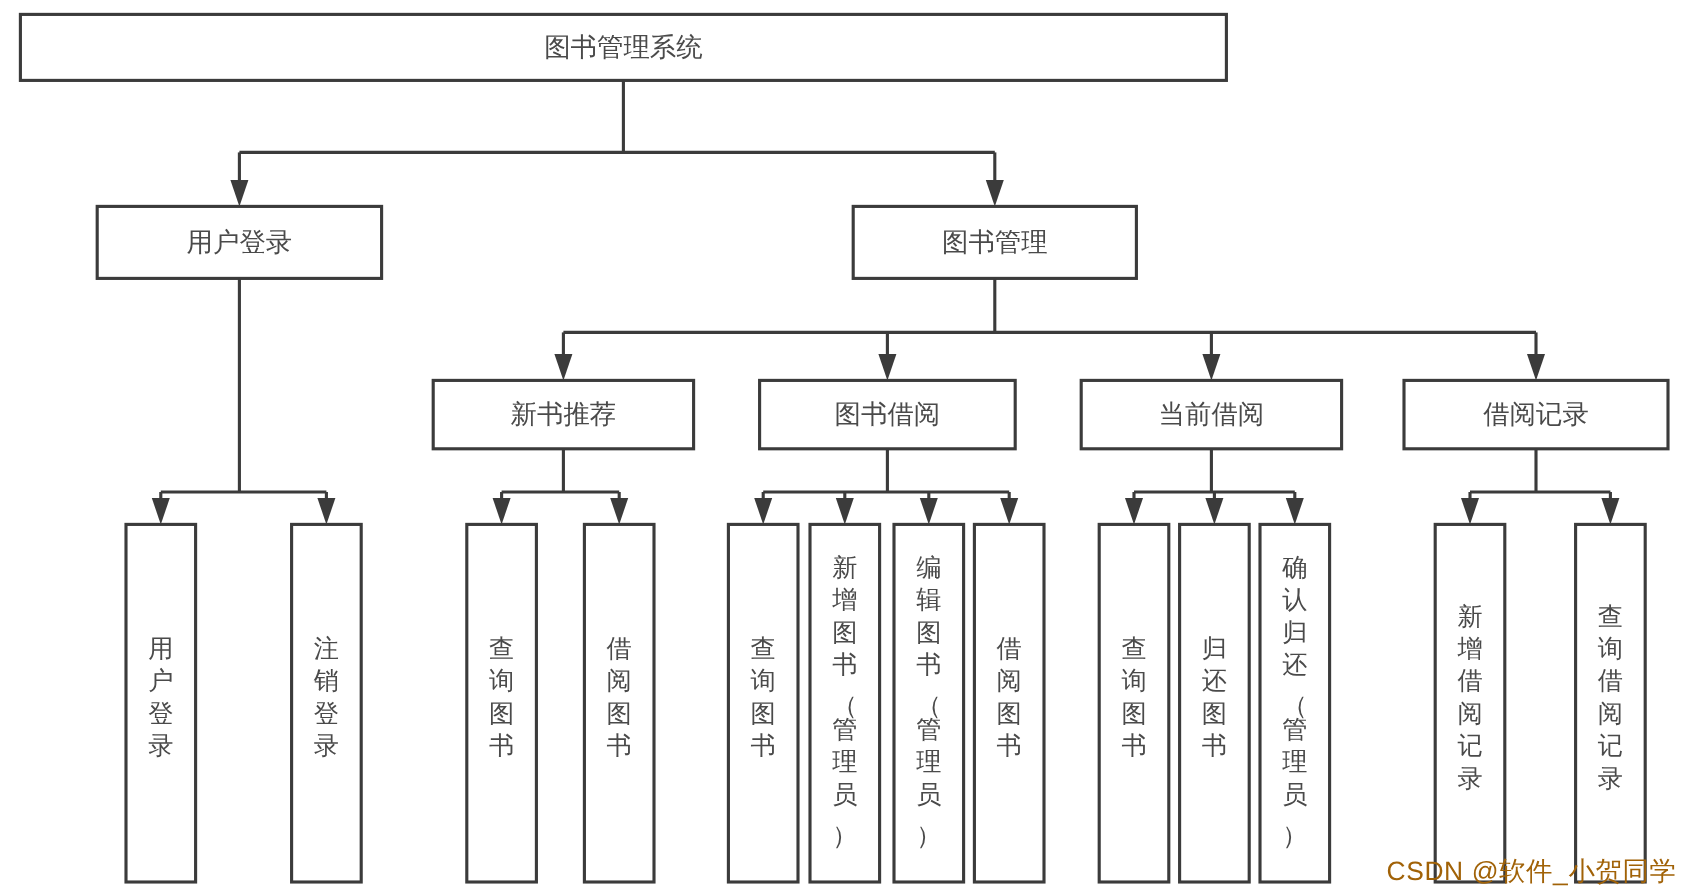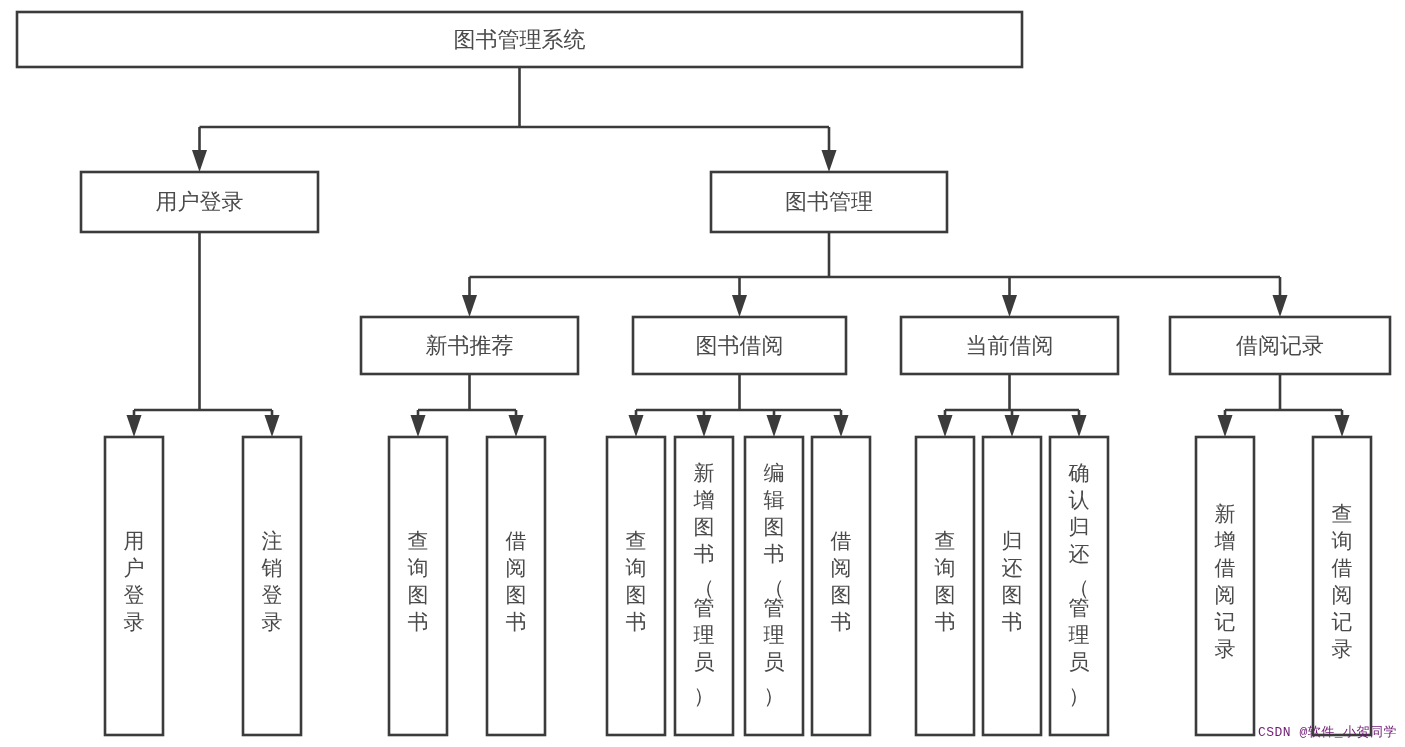--- a/index.html
+++ b/index.html
@@ -55,23 +55,23 @@
   .node-label-vertical {
     fill: #4a4a4a;
     font-family: "DejaVu Sans", "Liberation Sans", sans-serif;
     font-size: 21px;
     text-anchor: middle;
   }
   .watermark {
     position: absolute;
     right: 8px;
     bottom: 6px;
-    font-family: Liberation Mono, monospace;
-    font-size: 13px;
-    color: #701a75;
+    font-family: Liberation Sans, sans-serif;
+    font-size: 22px;
+    color: #a16207;
     letter-spacing: 0.5px;
     white-space: nowrap;
     user-select: none;
   }
 </style>
 </head>
 <body>
 
 <div id="diagram-root">
   <svg class="tree-canvas" viewBox="0 0 1405 747" xmlns="http://www.w3.org/2000/svg">

